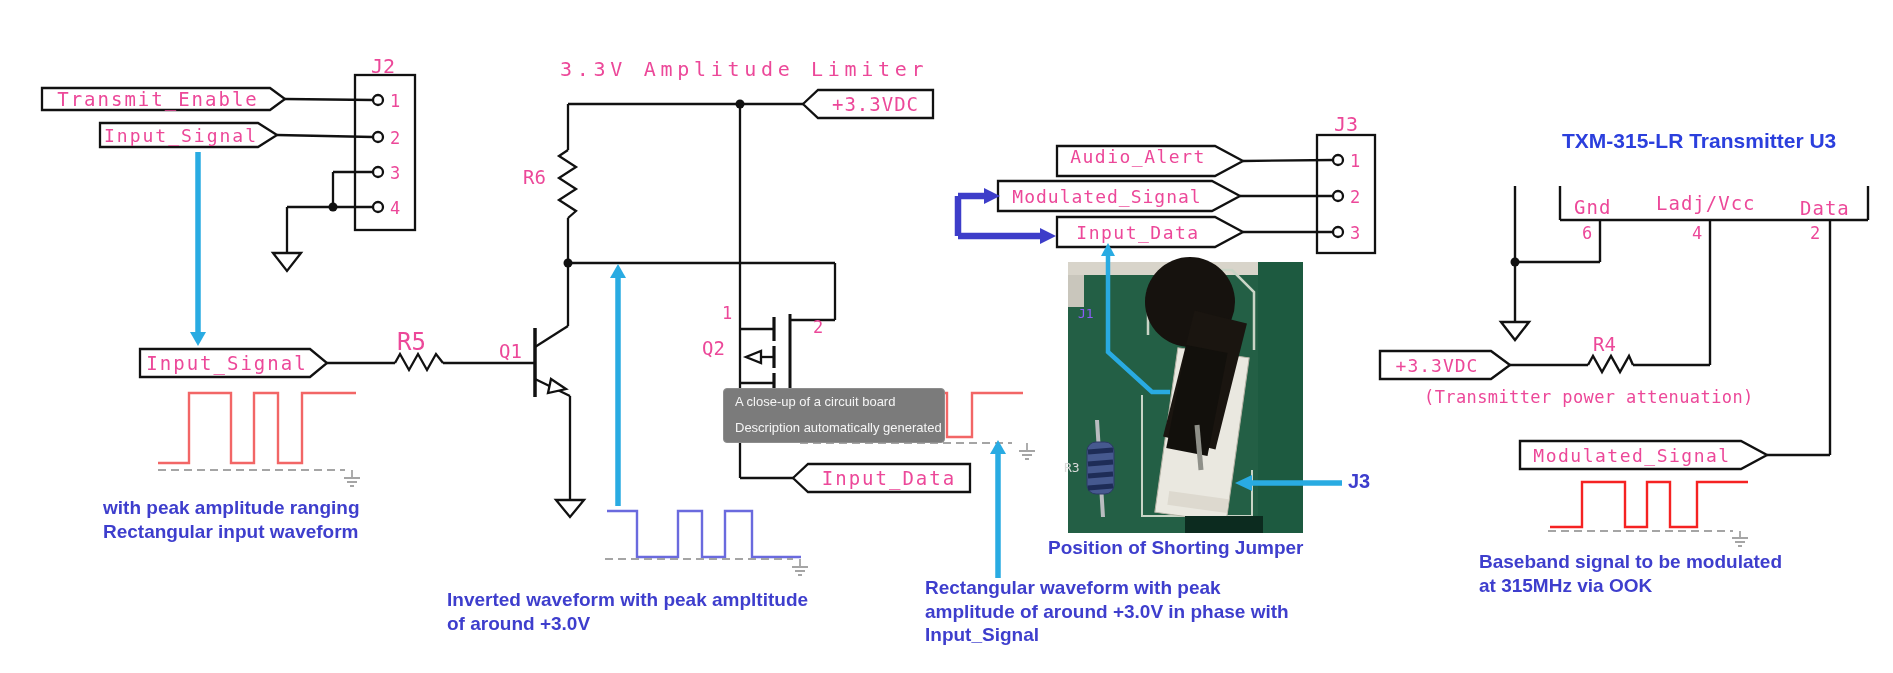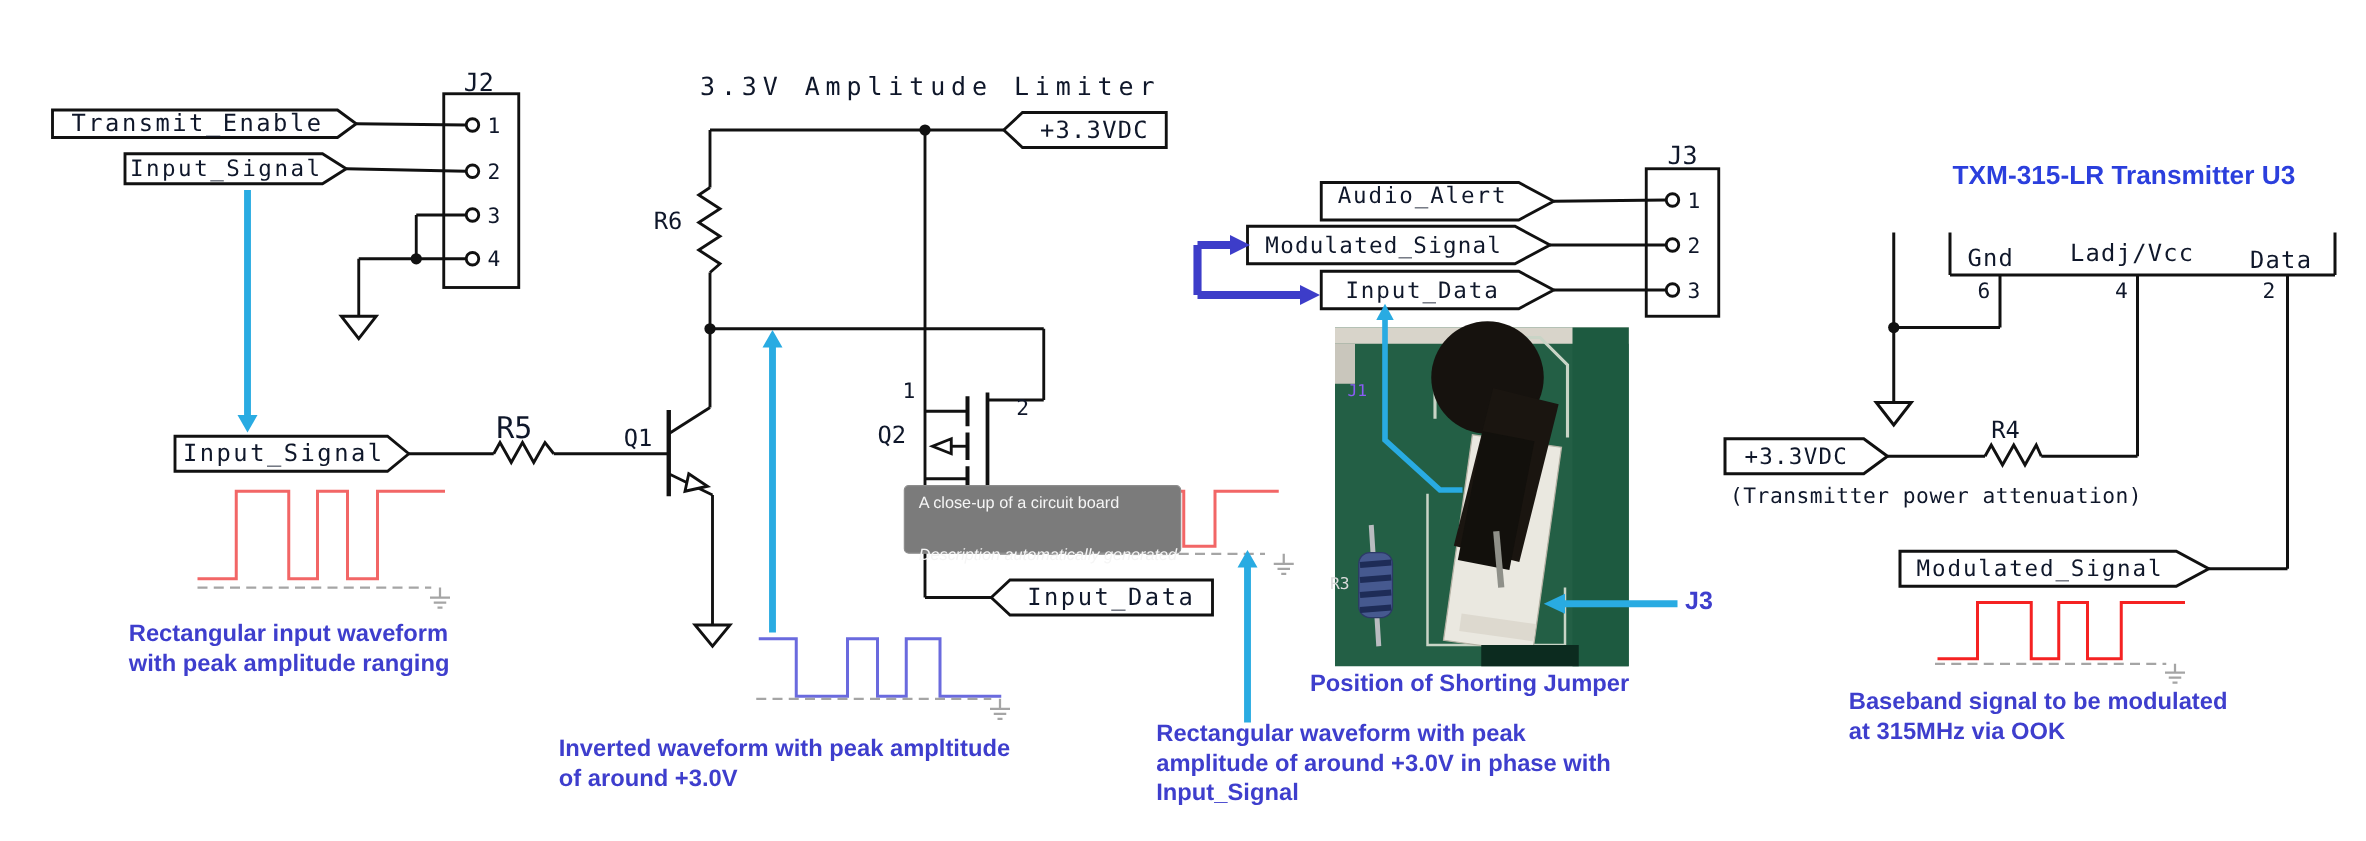--- a/index.html
+++ b/index.html
@@ -1,28 +1,28 @@
 <!DOCTYPE html>
 <html><head>
 <meta charset="utf-8">
 <style>
   html,body{margin:0;padding:0;background:#fff;}
   .stage{position:relative;width:1893px;height:673px;background:#ffffff;overflow:hidden;
          font-family:"DejaVu Sans Mono",monospace;}
   svg.overlay{position:absolute;left:0;top:0;z-index:20;pointer-events:none;}
-  .t{position:absolute;z-index:30;color:#0f172a;white-space:nowrap;font-family:"DejaVu Sans Mono",monospace;}
+  .t{position:absolute;z-index:30;color:#ec4899;white-space:nowrap;font-family:"DejaVu Sans Mono",monospace;}
   .lbl{display:flex;align-items:center;justify-content:center;}
   .ann{position:absolute;z-index:30;font-family:"Liberation Sans",sans-serif;font-weight:bold;
        color:#3e3ecd;font-size:19px;line-height:23.5px;white-space:nowrap;}
   .tooltip{position:absolute;left:723px;top:388px;width:222px;height:55px;z-index:40;
            background:#7b7b7b;border:1px solid #8d8d8d;border-radius:4px;
            font-family:"Liberation Sans",sans-serif;font-size:13px;color:#f5f5f5;
            padding:6px 0 0 11px;box-sizing:border-box;}
   .tooltip .tl{line-height:14px;}
-  .tooltip .tl + .tl{margin-top:28px;font-style:italic;}
+  .tooltip .tl + .tl{margin-top:12px;}
   .photo-hit{position:absolute;left:1068px;top:262px;width:235px;height:271px;z-index:25;}
 </style>
 </head>
 <body>
 
 <div class="stage">
 
 <svg class="overlay" width="1893" height="673" viewBox="0 0 1893 673">
 
   <g>
@@ -213,31 +213,31 @@
 
 <div class="ann" style="left:1562px;top:129px;font-size:21px;color:#2b3fdd;">TXM-315-LR Transmitter U3</div>
 <div class="t" style="left:1574px;top:196px;font-size:19px;letter-spacing:1px;">Gnd</div>
 <div class="t" style="left:1656px;top:192px;font-size:19px;letter-spacing:1px;">Ladj/Vcc</div>
 <div class="t" style="left:1800px;top:197px;font-size:19px;letter-spacing:1px;">Data</div>
 <div class="t" style="left:1582px;top:223px;font-size:17px;">6</div>
 <div class="t" style="left:1692px;top:223px;font-size:17px;">4</div>
 <div class="t" style="left:1810px;top:223px;font-size:17px;">2</div>
 <div class="t lbl" style="left:1382px;top:350px;width:110px;height:30px;font-size:18px;letter-spacing:1px;">+3.3VDC</div>
 <div class="t" style="left:1593px;top:333px;font-size:19px;text-align:center;">R4</div>
-<div class="t" style="left:1384px;top:387px;font-size:17px;letter-spacing:0.4px;">(Transmitter power attenuation)</div>
+<div class="t" style="left:1424px;top:387px;font-size:17px;letter-spacing:0.4px;">(Transmitter power attenuation)</div>
 <div class="t lbl" style="left:1522px;top:440px;width:220px;height:30px;font-size:18px;letter-spacing:1.5px;">Modulated_Signal</div>
 
 <div class="t" style="left:1078px;top:306px;font-size:13px;color:#8b5cf6;z-index:30;">J1</div>
 <div class="t" style="left:1064px;top:460px;font-size:13px;color:#dadada;z-index:30;">R3</div>
 <div class="ann" style="left:1348px;top:470px;font-size:20px;">J3</div>
 <div class="ann" style="left:1048px;top:536px;">Position of Shorting Jumper</div>
 
 <div class="ann" style="left:103px;top:496px;">
+  <div>with peak amplitude ranging</div>
   <div>Rectangular input waveform</div>
-  <div>with peak amplitude ranging</div>
 </div>
 <div class="ann" style="left:447px;top:588px;">
   <div>Inverted waveform with peak ampltitude</div>
   <div>of around +3.0V</div>
 </div>
 <div class="ann" style="left:925px;top:576px;">
   <div>Rectangular waveform with peak</div>
   <div>amplitude of around +3.0V in phase with</div>
   <div>Input_Signal</div>
 </div>

